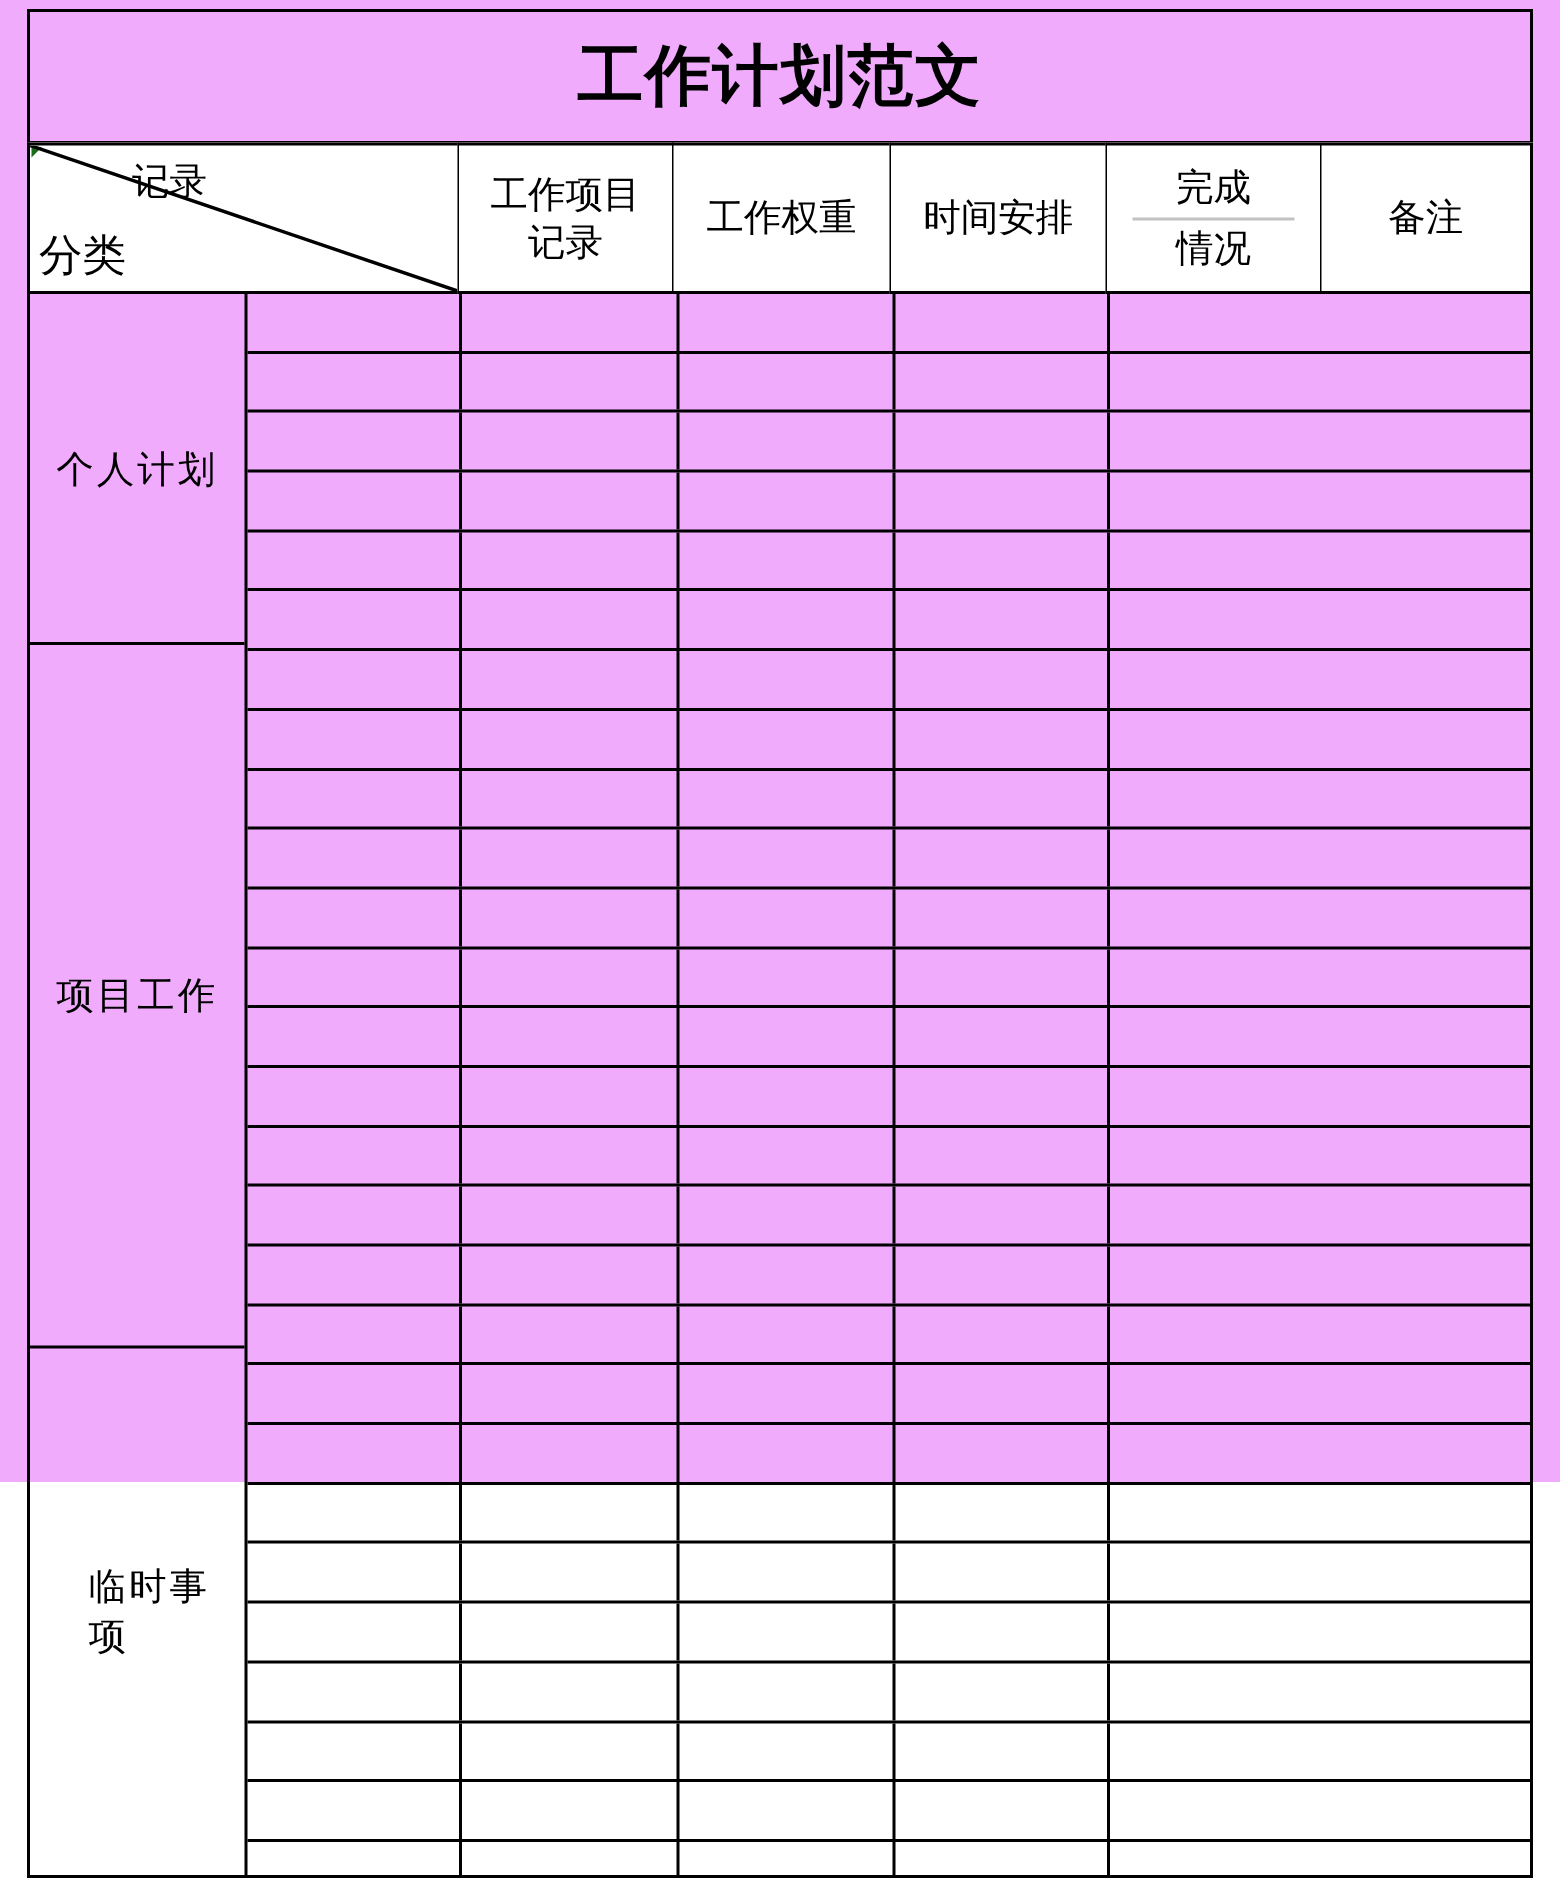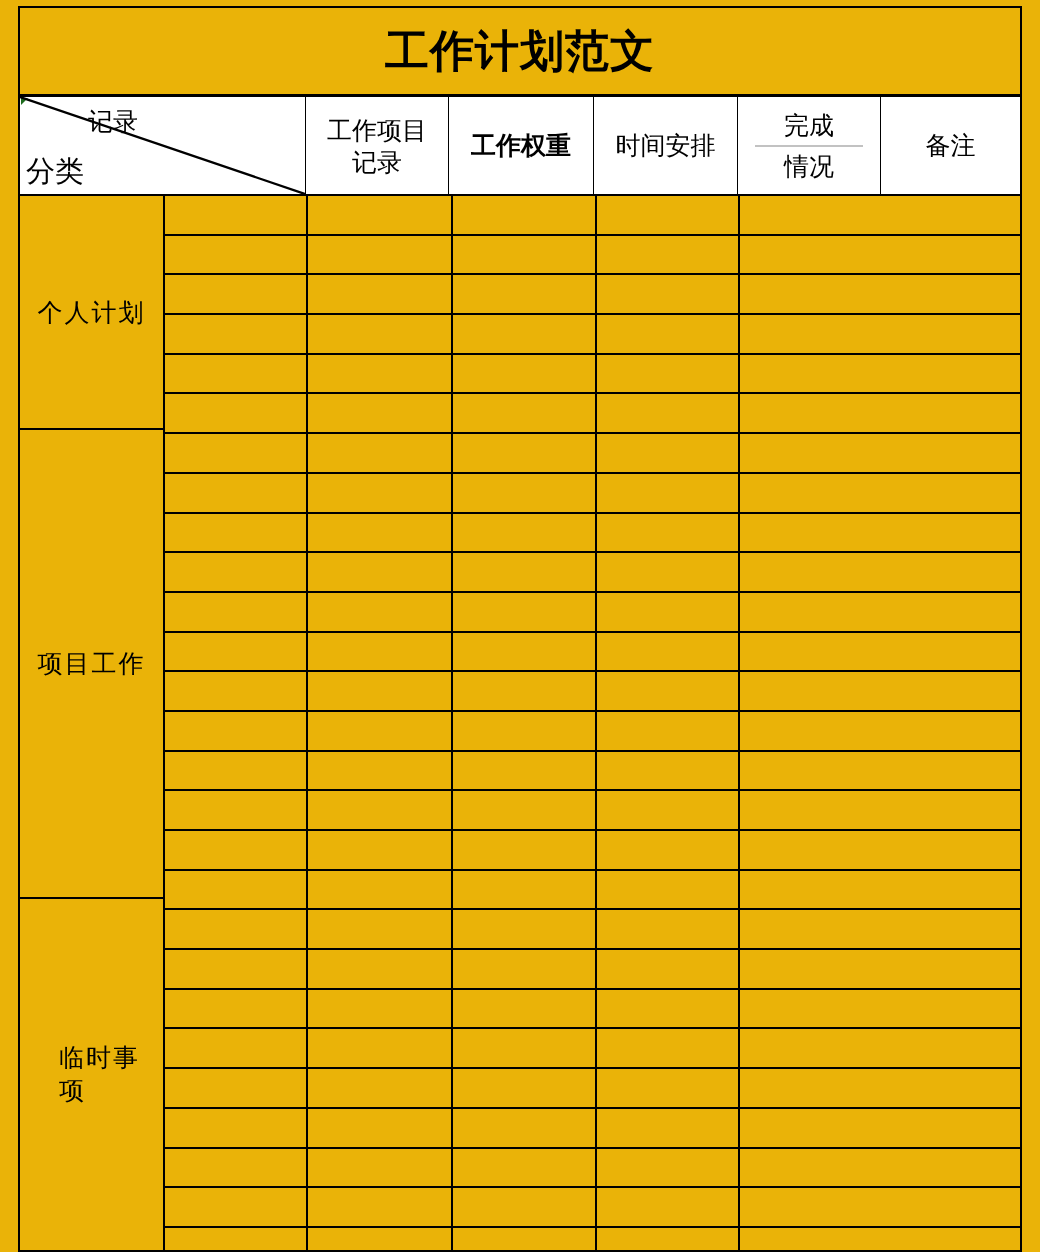--- a/index.html
+++ b/index.html
@@ -11,22 +11,22 @@
     width: 1040px;
     height: 1252px;
     font-family: "Liberation Sans", "DejaVu Sans", sans-serif;
     color: #000000;
     overflow: hidden;
   }
 
   .sheet {
     position: relative;
     width: 1040px;
-    height: 1252px;
-    background: #eab308;
+    height: 988px;
+    background: #f0abfc;
   }
 
   
   .title-band {
     position: absolute;
     left: 18px;
     top: 6px;
     width: 1004px;
     height: 89px;
     border: 2px solid #000000;
@@ -98,21 +98,21 @@
     font-size: 25px;
   }
   .corner-bottom {
     position: absolute;
     bottom: 6px;
     left: 6px;
     font-size: 29px;
   }
 
   .hcell-w1 { width: 143px; }
-  .hcell-w2 { width: 145px; font-weight: bold; }
+  .hcell-w2 { width: 145px; }
   .hcell-w3 { width: 144px; }
   .hcell-w4 { width: 143px; }
   .hcell-w5 { width: 142px; }
 
   .hcell-two-line {
     flex-direction: column;
     justify-content: center;
     line-height: 1.28;
   }
   .hcell-stacked {

